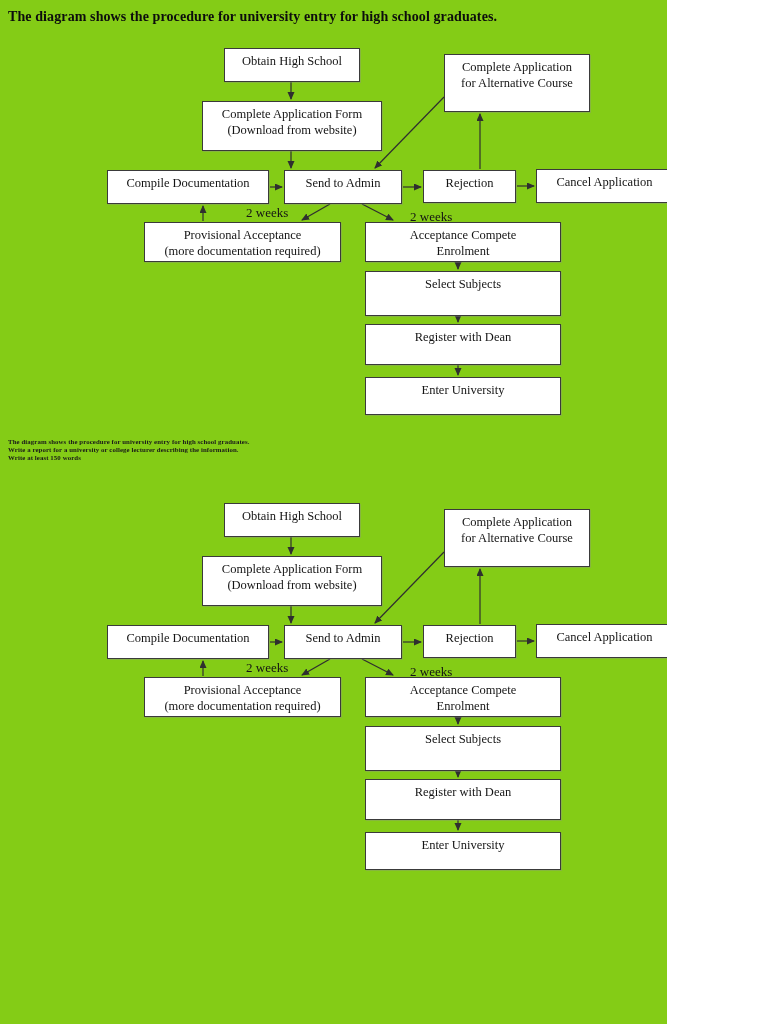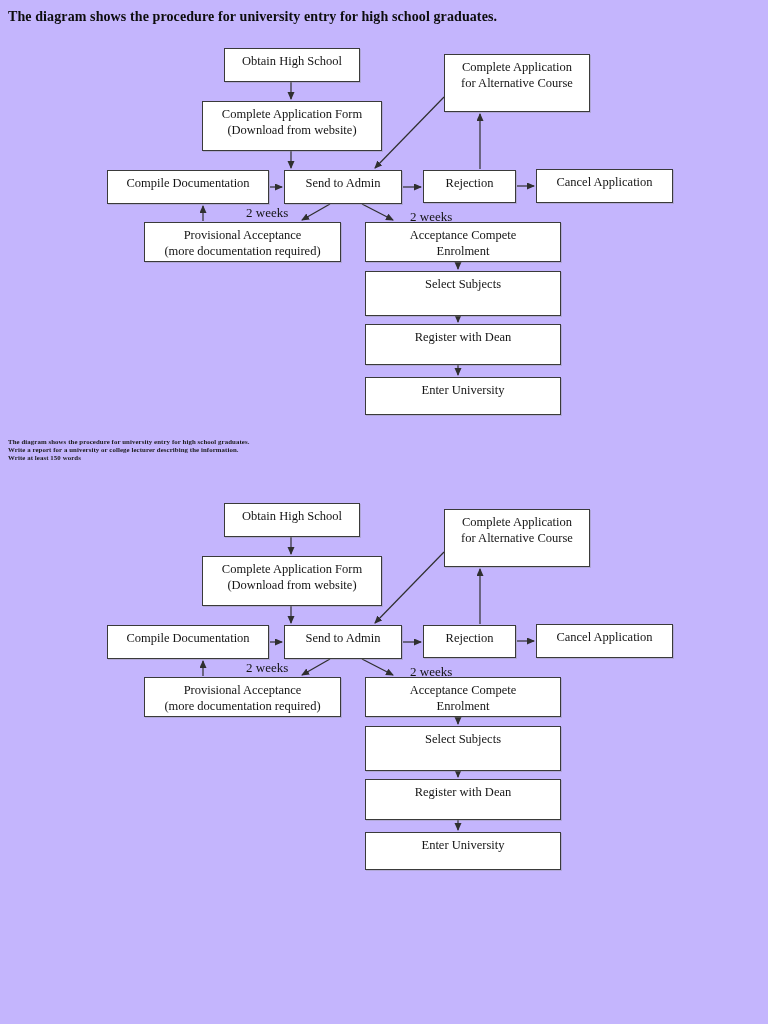--- a/index.html
+++ b/index.html
@@ -1,20 +1,20 @@
 <!DOCTYPE html>
 <html><head>
 <meta charset="utf-8">
 <style>
   html,body{margin:0;padding:0;background:#ffffff;}
   .page{
     position:relative;
-    width:768px;
+    width:667px;
     height:1024px;
-    background:#c4b5fd;
+    background:#84cc16;
     font-family:"Liberation Serif", serif;
     overflow:hidden;
   }
   .title{
     position:absolute;
     left:8px;
     top:9px;
     font-size:14px;
     font-weight:bold;
     color:#0d0d0d;

